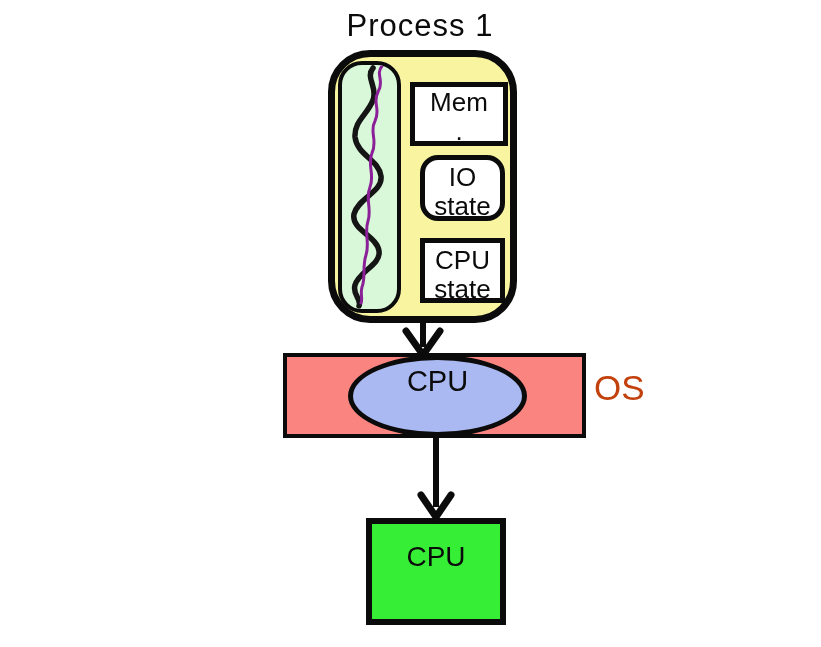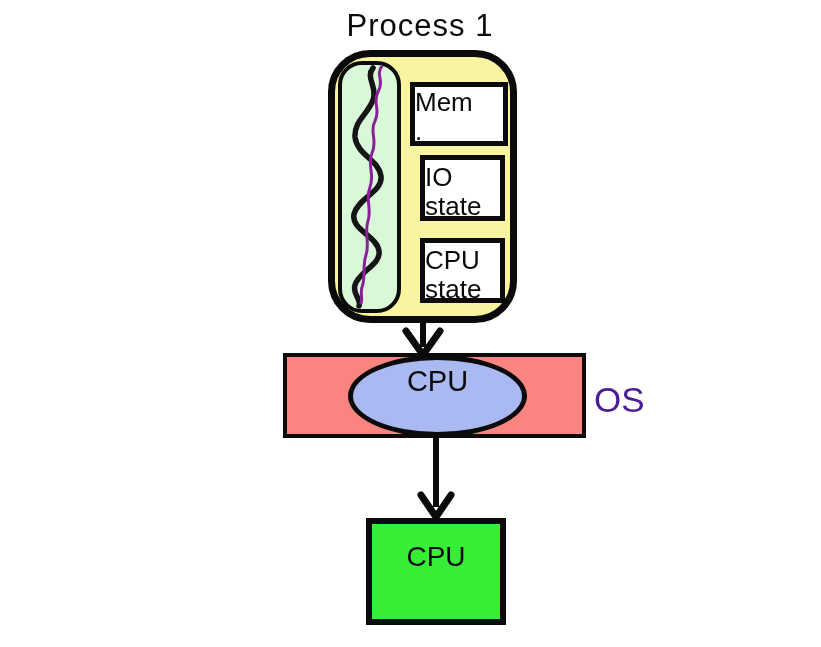--- a/index.html
+++ b/index.html
@@ -56,28 +56,28 @@
     stroke: var(--thread-purple, #8b2099);
     stroke-width: 3;
     stroke-linecap: round;
     stroke-linejoin: round;
   }
 
   .state-box {
     box-sizing: border-box;
     background: #ffffff;
     border: 5px solid var(--outline, #0b0b0b);
-    text-align: left;
+    text-align: center;
     font-size: 26px;
     line-height: 29px;
     color: #0b0b0b;
   }
   .state-box .line { white-space: nowrap; }
   .mem-box   { left: 410px; top: 82px;  width: 98px; height: 64px; padding-top: 1px; }
-  .io-box    { left: 420px; top: 155px; width: 85px; height: 66px; padding-top: 3px; }
+  .io-box    { left: 420px; top: 155px; width: 85px; height: 66px; padding-top: 3px; border-radius: 18px; }
   .cpustate-box { left: 420px; top: 238px; width: 85px; height: 65px; padding-top: 3px; }
 
   .os-band {
     left: 283px; top: 353px;
     width: 303px; height: 85px;
     box-sizing: border-box;
     background: var(--os-band-fill, #f98480);
     border: 4px solid var(--outline, #0b0b0b);
   }
 
@@ -91,23 +91,23 @@
     text-align: center;
   }
   .cpu-ellipse .cpu-label {
     display: inline-block;
     margin-top: 5px;
     font-size: 29px;
     color: #0b0b0b;
   }
 
   .os-label {
-    left: 594px; top: 380px;
+    left: 594px; top: 368px;
     font-size: 35px;
-    color: #4c1d95;
+    color: #c2410c;
   }
 
   .hw-box {
     left: 366px; top: 518px;
     width: 140px; height: 107px;
     box-sizing: border-box;
     background: var(--hardware-fill, #36ee36);
     border: 6px solid var(--outline, #0b0b0b);
     text-align: center;
     font-size: 28px;

